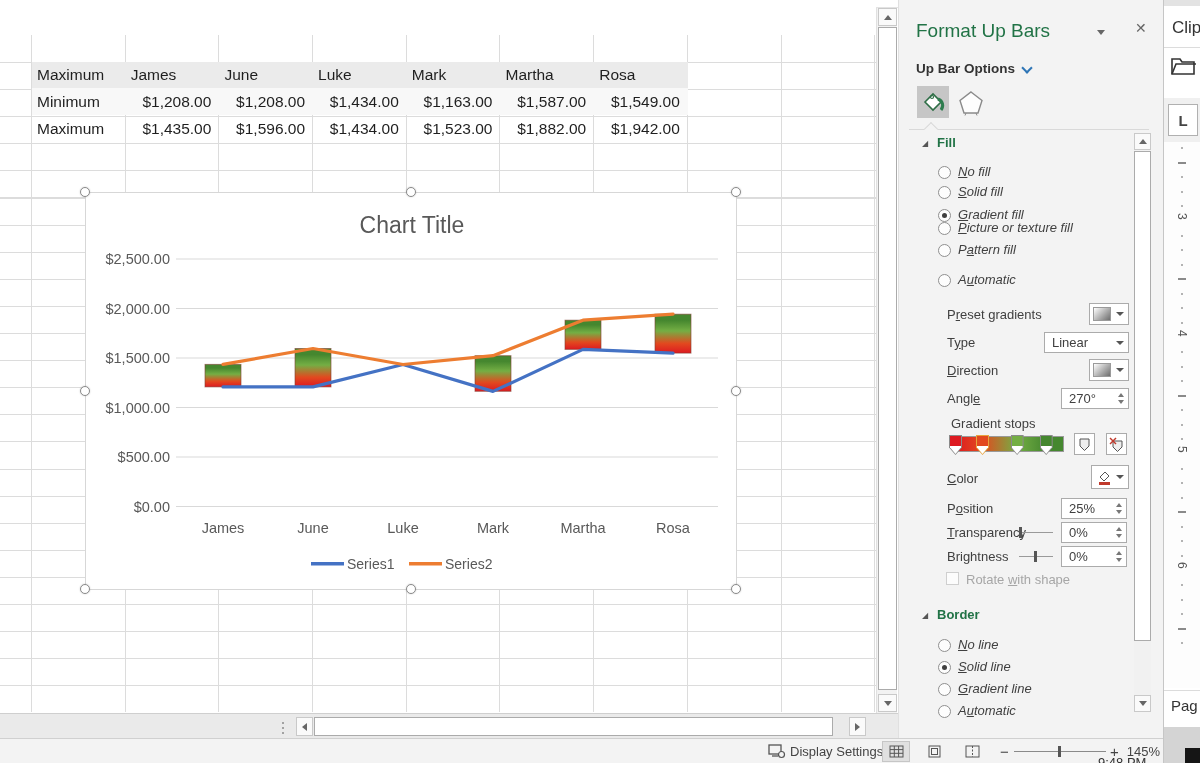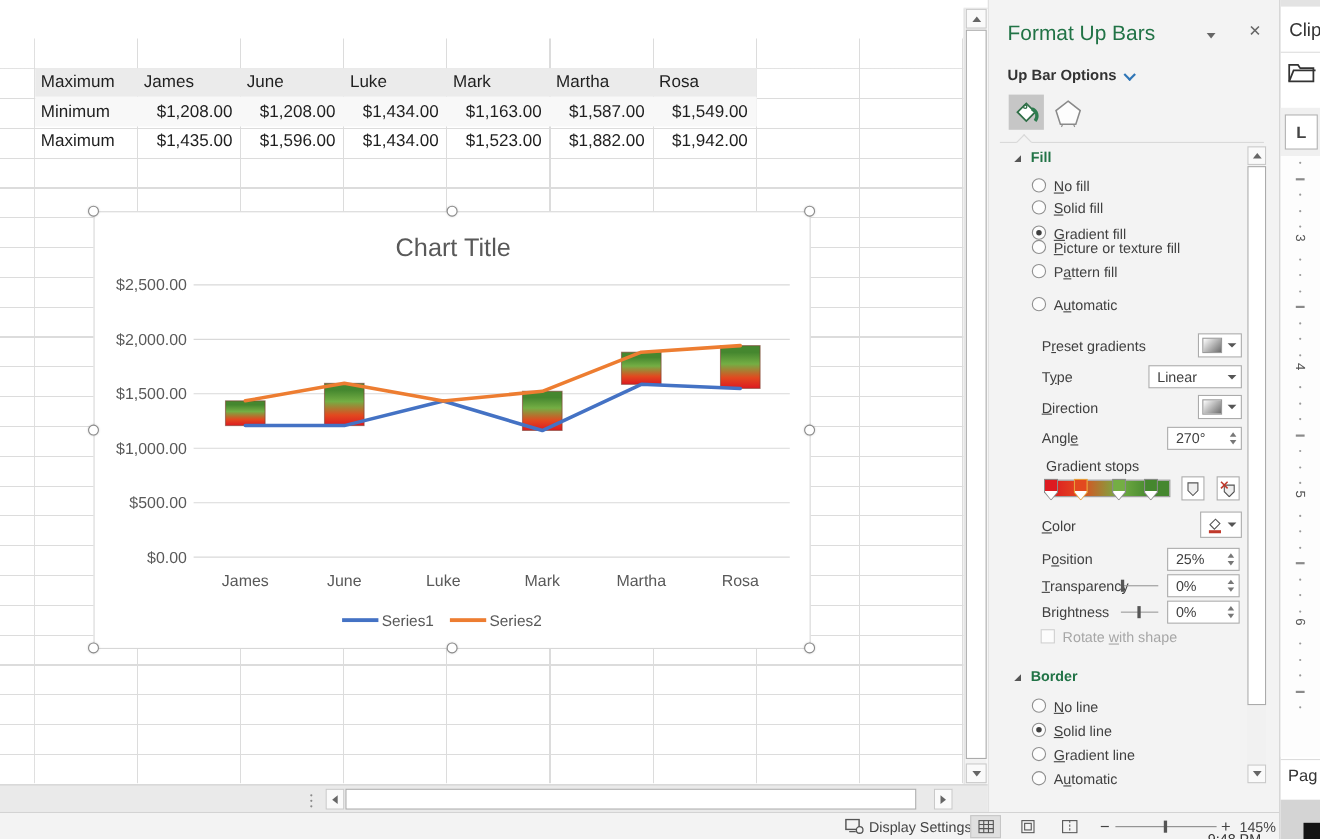--- a/index.html
+++ b/index.html
@@ -49,21 +49,21 @@
   .pane-label{position:absolute;white-space:nowrap;}
   .accel{text-decoration:underline;}
   .green{color:#217346;text-align:right;}
   .ctrl{position:absolute;background:#fff;border:1px solid #ababab;display:flex;align-items:center;justify-content:flex-end;}
   .dd-arrow{margin-left:auto;margin-right:4px;border-left:4px solid transparent;border-right:4px solid transparent;border-top:4.5px solid #555;width:0;height:0;}
   .spin{justify-content:center;padding-left:7px;}
   .spin .arrows{margin-left:auto;display:flex;flex-direction:column;gap:3px;padding-right:4px;}
   .spin .arrows .tu{border-left:3.5px solid transparent;border-right:3.5px solid transparent;border-bottom:4px solid #777;width:0;height:0;}
   .spin .arrows .td{border-left:3.5px solid transparent;border-right:3.5px solid transparent;border-top:4px solid #777;width:0;height:0;}
   .swatch{width:18px;height:14px;margin-left:3px;background:linear-gradient(135deg,#ffffff,#6d6d6d);border:1px solid #9a9a9a;}
-  .radio-row{position:absolute;left:39px;height:17px;display:flex;align-items:flex-start;gap:7px;cursor:default;}
+  .radio-row{position:absolute;left:39px;height:17px;display:flex;align-items:flex-end;gap:7px;cursor:default;font-style:italic;}
   .radio{width:13px;height:13px;border:1px solid #8f8f8f;border-radius:50%;background:#fdfdfd;position:relative;flex:none;}
   .radio.sel::after{content:"";position:absolute;left:3px;top:3px;width:5px;height:5px;border-radius:50%;background:#3f3f3f;}
   .sec-tri{position:absolute;font-size:8px;color:#555;}
   .slider-track{position:absolute;height:1px;background:#9a9a9a;}
   .slider-handle{position:absolute;width:3px;height:11px;top:-5px;background:#555;}
   .stopmark{position:absolute;top:-2px;width:13px;height:20px;}
   .stopmark .outer{position:absolute;inset:0;clip-path:polygon(0 0,100% 0,100% 62%,50% 100%,0 62%);background:#8a8a8a;}
   .stopmark.sel .outer{background:#e8a33d;}
   .stopmark .inner{position:absolute;left:1px;top:1px;right:1px;bottom:1px;clip-path:polygon(0 0,100% 0,100% 62%,50% 100%,0 62%);}
   #pane-scroll{position:absolute;left:235px;top:133px;width:17px;height:579px;background:#f1f1f1;}

